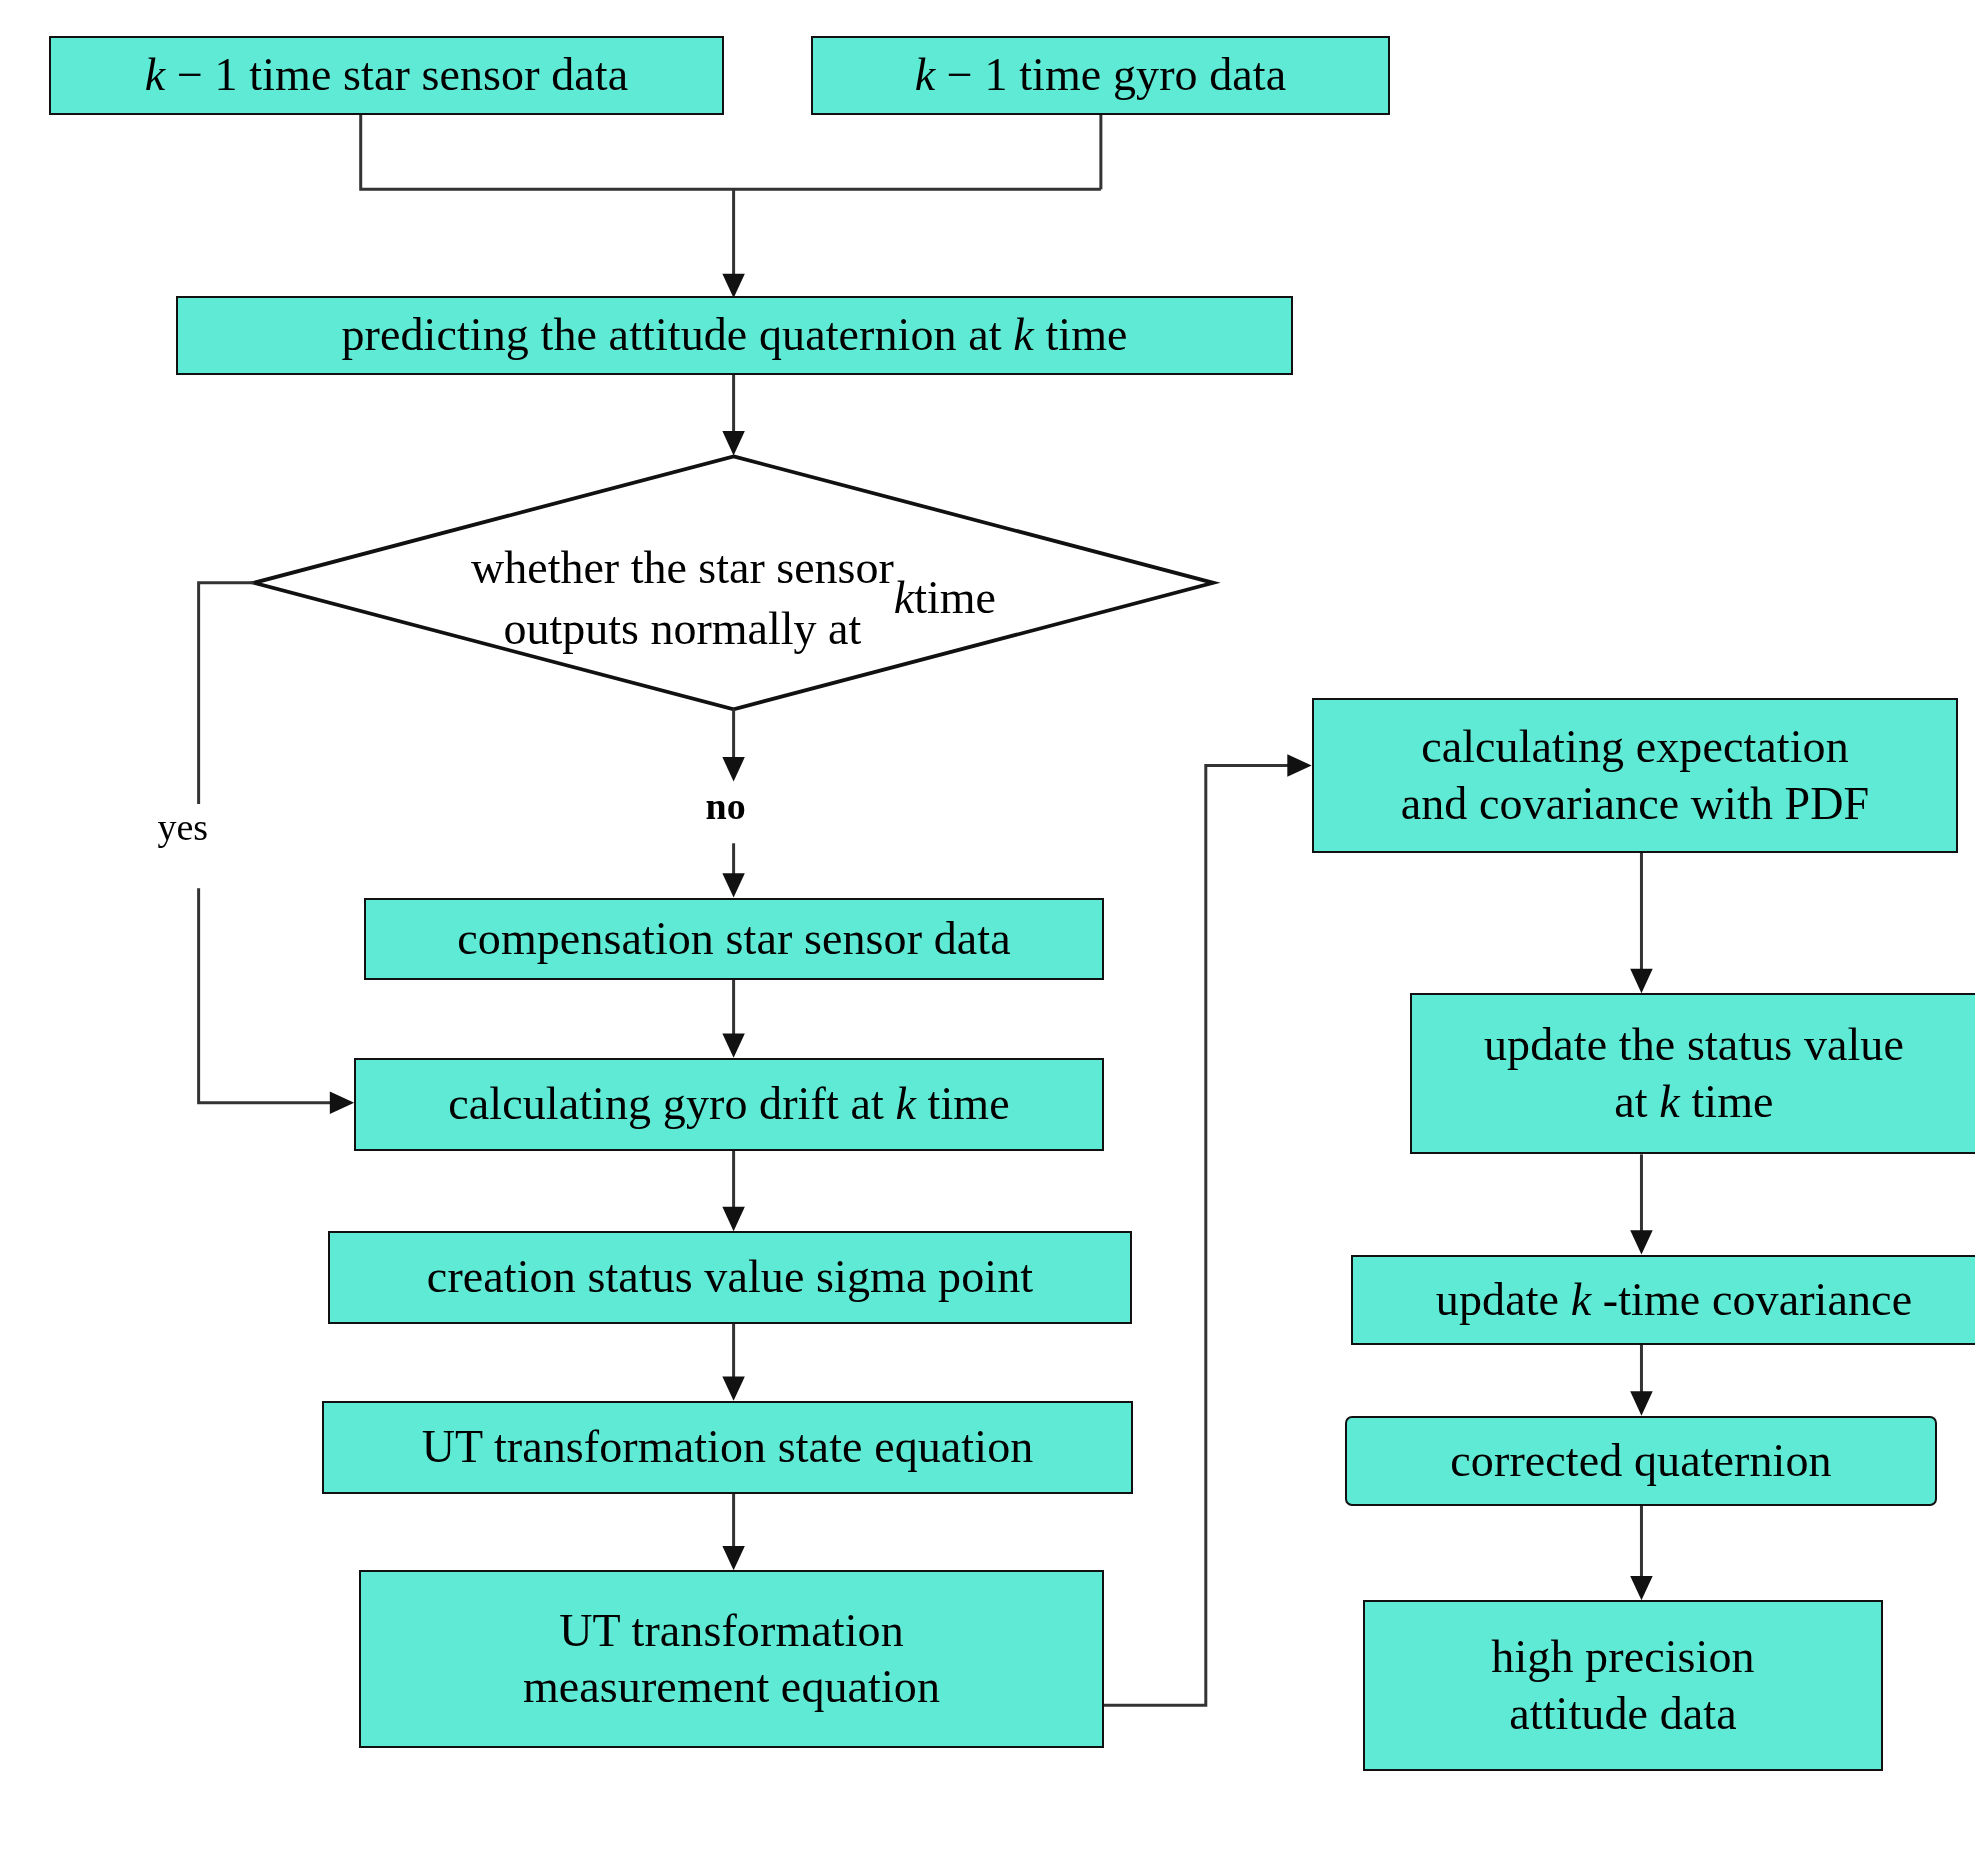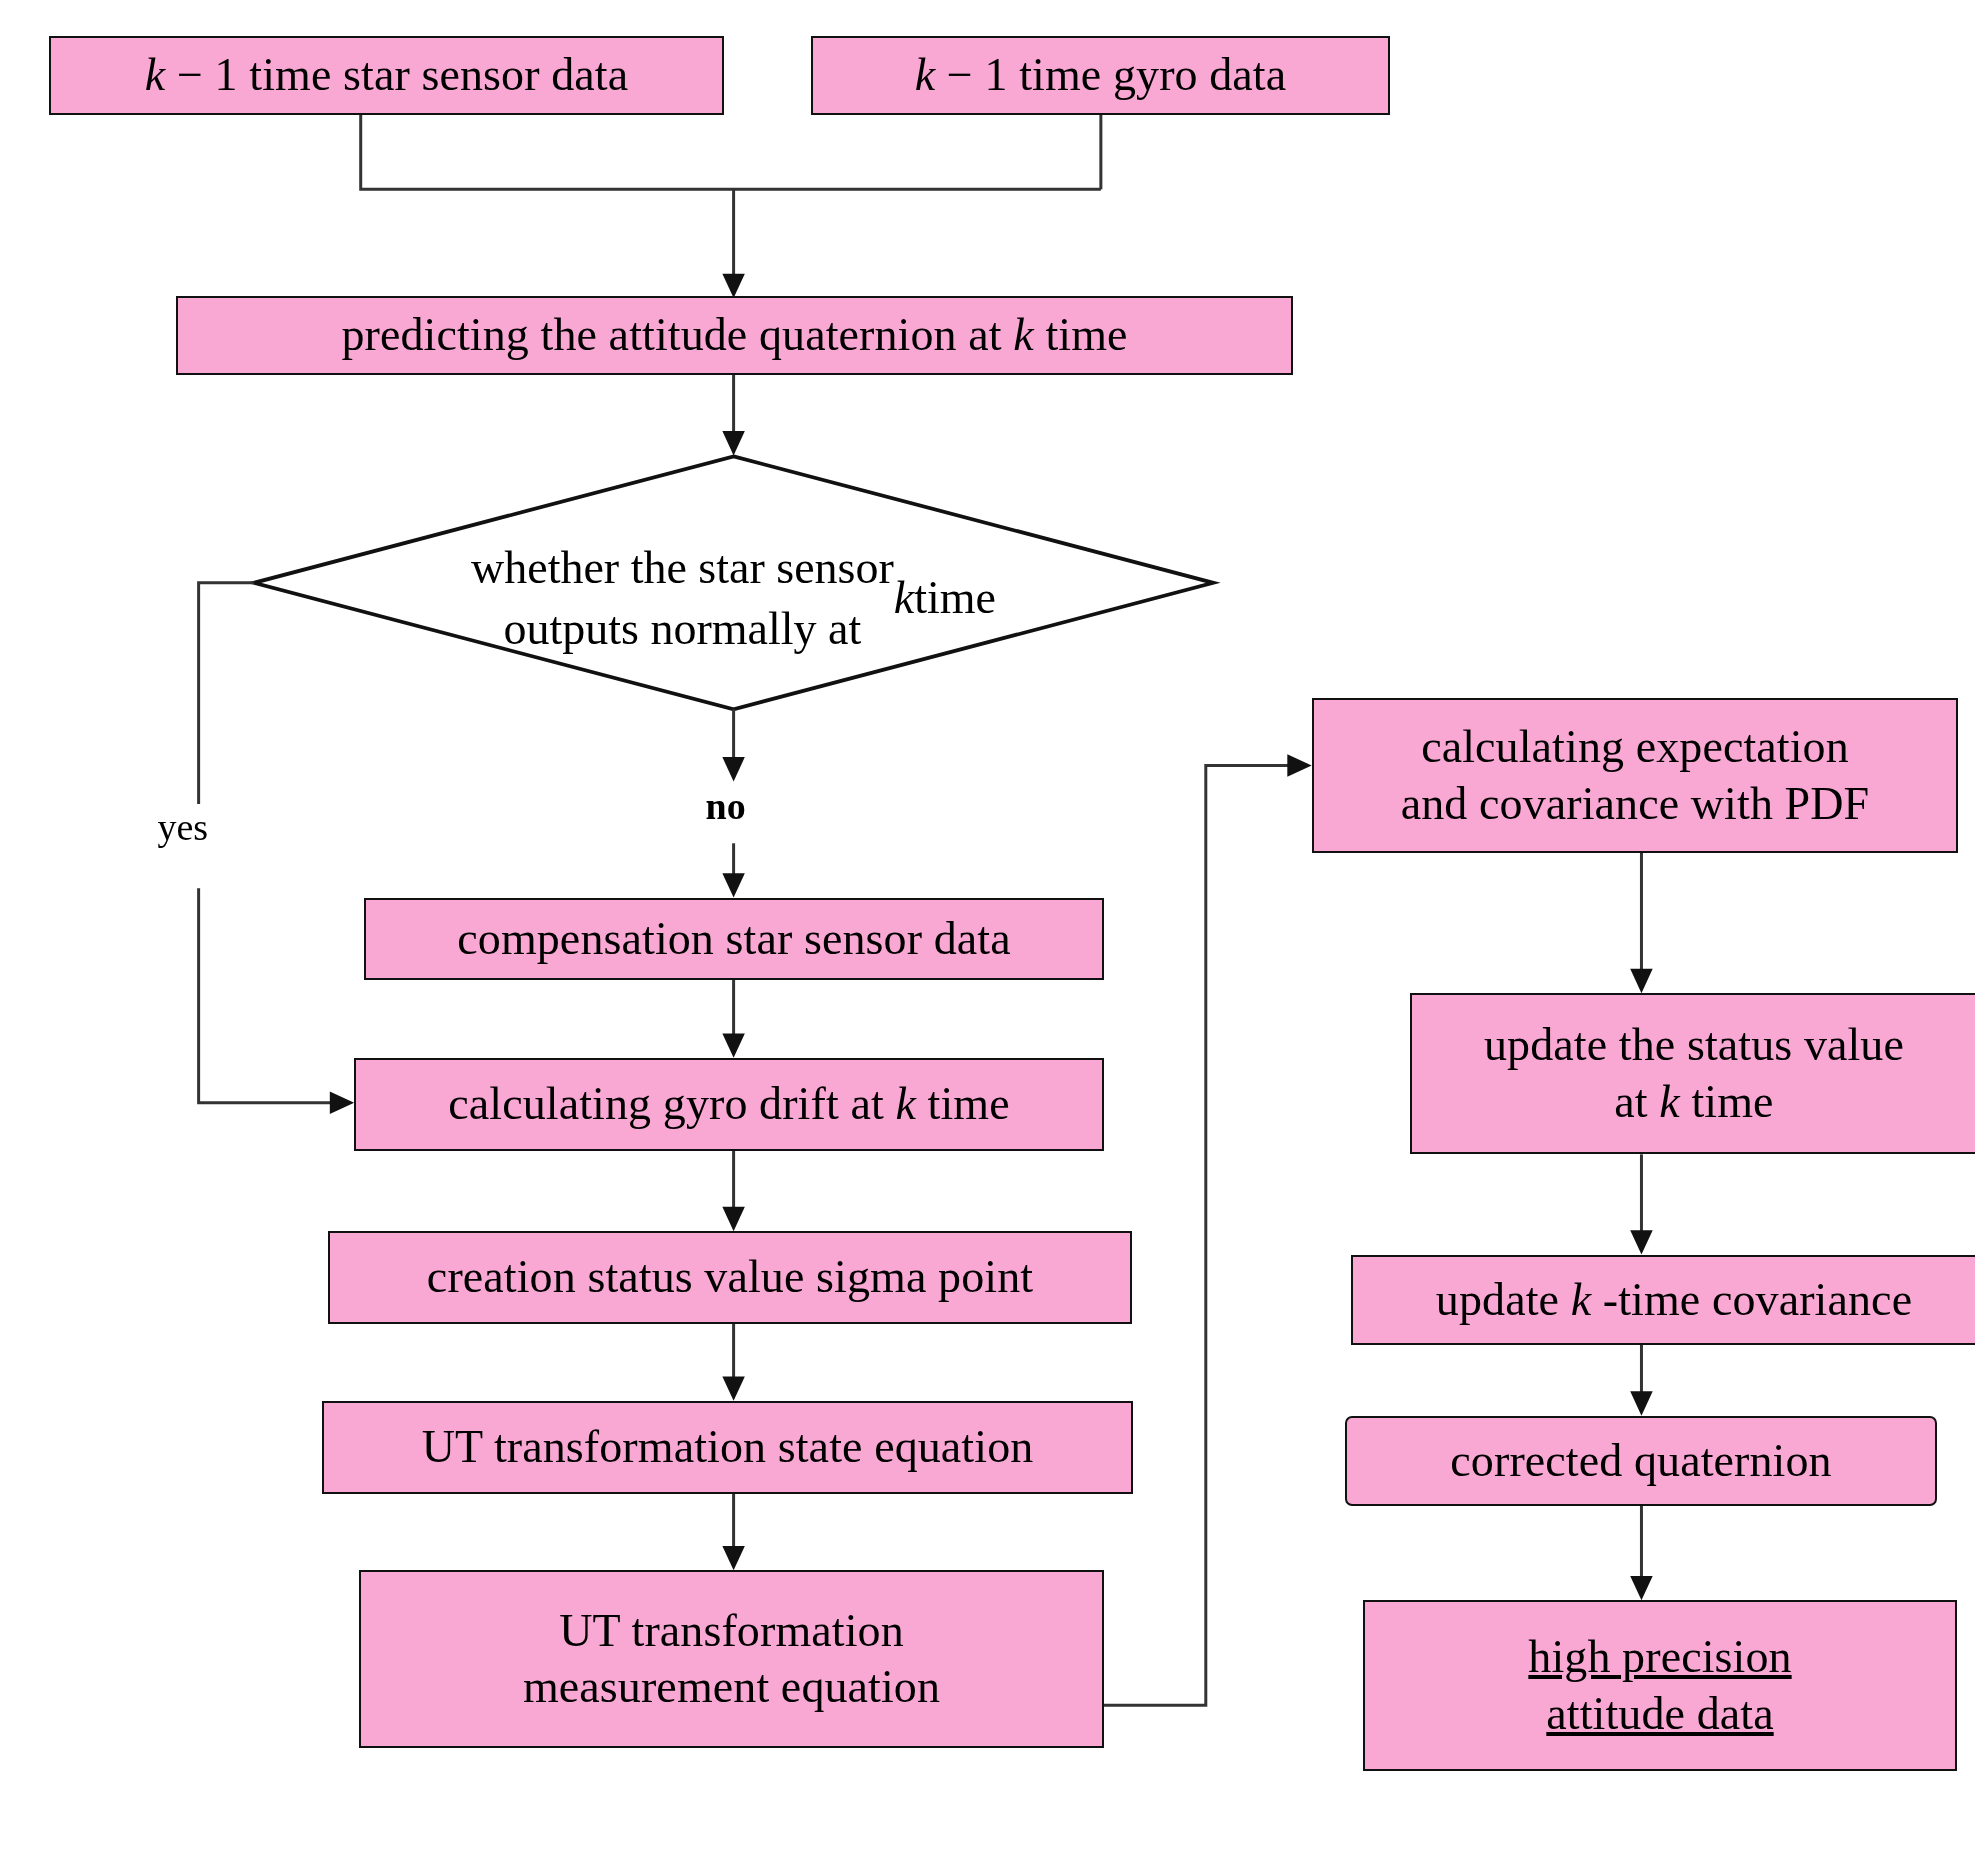--- a/index.html
+++ b/index.html
@@ -9,21 +9,21 @@
     color:#000000;
     overflow:hidden;
   }
   #stage{position:relative;width:1975px;height:1873px;background:#fff;}
 
   
   .node{
     position:absolute;
     box-sizing:border-box;
     border:2.8px solid #111111;
-    background:#f9a8d4;
+    background:#5eead4;
     display:flex;
     align-items:center;
     justify-content:center;
     text-align:center;
     line-height:1.22;
     font-size:46px;
     letter-spacing:0.1px;
     padding:1.9px 9.4px;
     white-space:pre-line;
   }
@@ -159,18 +159,18 @@
   </div>
 
   <div class="node" style="left:1315px; top:1255px; width:646px; height:90px;margin-left:36px;">
     <span class="txt">update <span class="mk">k</span> -time covariance</span>
   </div>
 
   <div class="node" style="left:1345px; top:1416px; width:592px; height:90px;border-radius:7px;">
     <span class="txt">corrected quaternion</span>
   </div>
 
-  <div class="node" style="left:1363px; top:1600px; width:594px; height:171px;text-decoration:underline;">
+  <div class="node" style="left:1363px; top:1600px; width:520px; height:171px;">
     <span class="txt">high precision<br>attitude data</span>
   </div>
 
 </div>
 
 
 </body></html>

